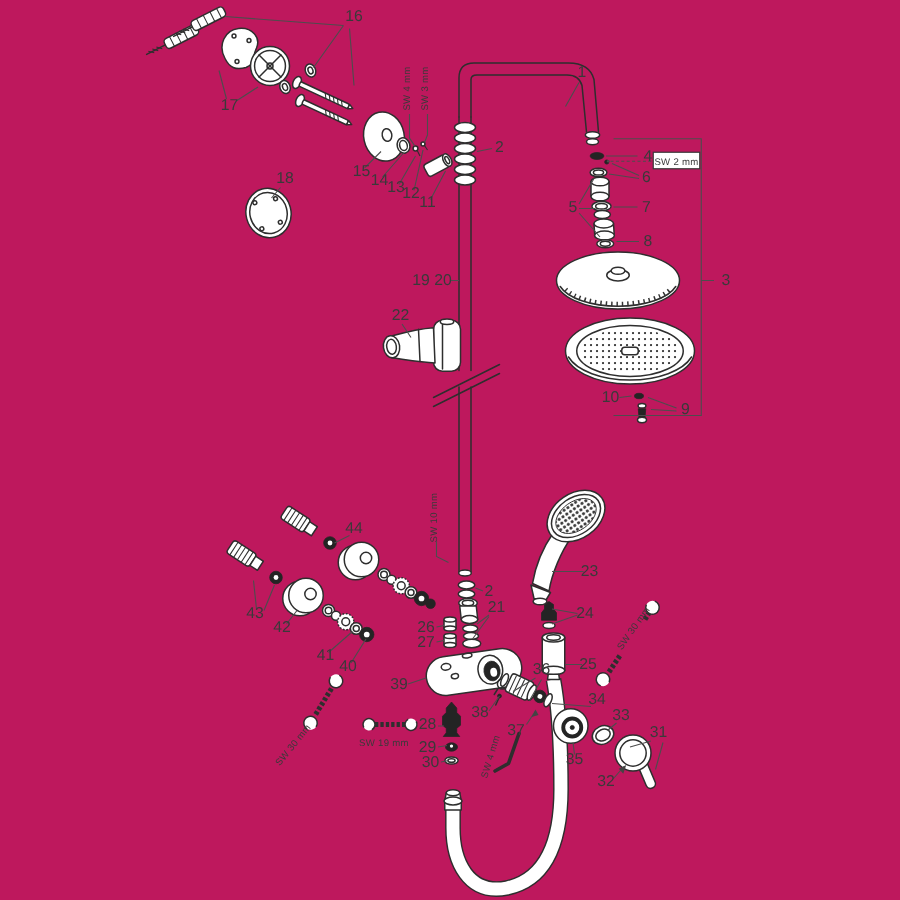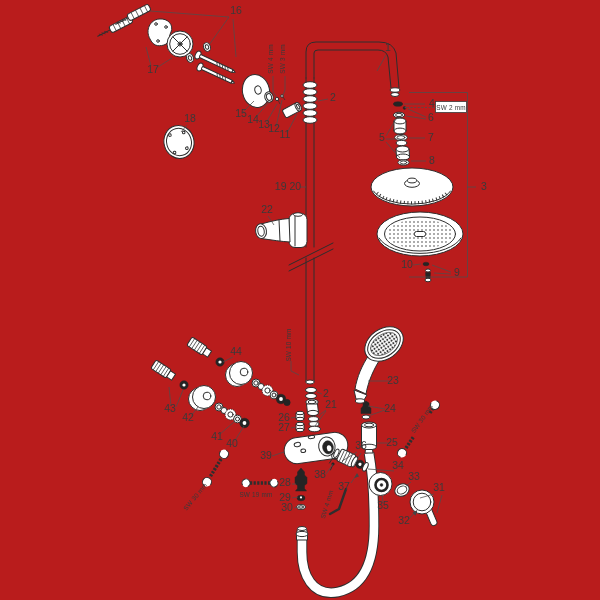--- a/index.html
+++ b/index.html
@@ -1,16 +1,16 @@
 <!DOCTYPE html>
 <html><head>
 <meta charset="utf-8">
 <style>
   html,body{margin:0;padding:0;background:#fff;}
-  .stage{width:600px;height:600px;background:#b91c1c;position:relative;overflow:hidden;}
+  .stage{width:600px;height:600px;background:#be185d;position:relative;overflow:hidden;}
   svg text{font-family:"Liberation Sans","DejaVu Sans",sans-serif;}
   .lbl-num{font-size:10.5px;fill:#3a3a3a;text-anchor:middle;}
   .lbl-sw{font-size:6.4px;fill:#3a3a3a;text-anchor:middle;letter-spacing:.2px;}
   .st{stroke:#2e2e2e;stroke-width:1;fill:none;stroke-linecap:round;stroke-linejoin:round;}
   .wf{stroke:#2e2e2e;stroke-width:1;fill:#fff;stroke-linejoin:round;}
   .df{fill:#242424;stroke:#242424;stroke-width:.5;}
   .ld{stroke:#4d4d4d;stroke-width:.75;fill:none;}
   .hatch{stroke:#2e2e2e;stroke-width:.7;fill:none;}
   .stripe{stroke:#2e2e2e;stroke-width:3.4;stroke-dasharray:2.2 1.4;fill:none;stroke-linecap:butt;}
   .knurl{stroke:#2e2e2e;stroke-width:1;stroke-dasharray:1.2 1.1;fill:#fff;}

